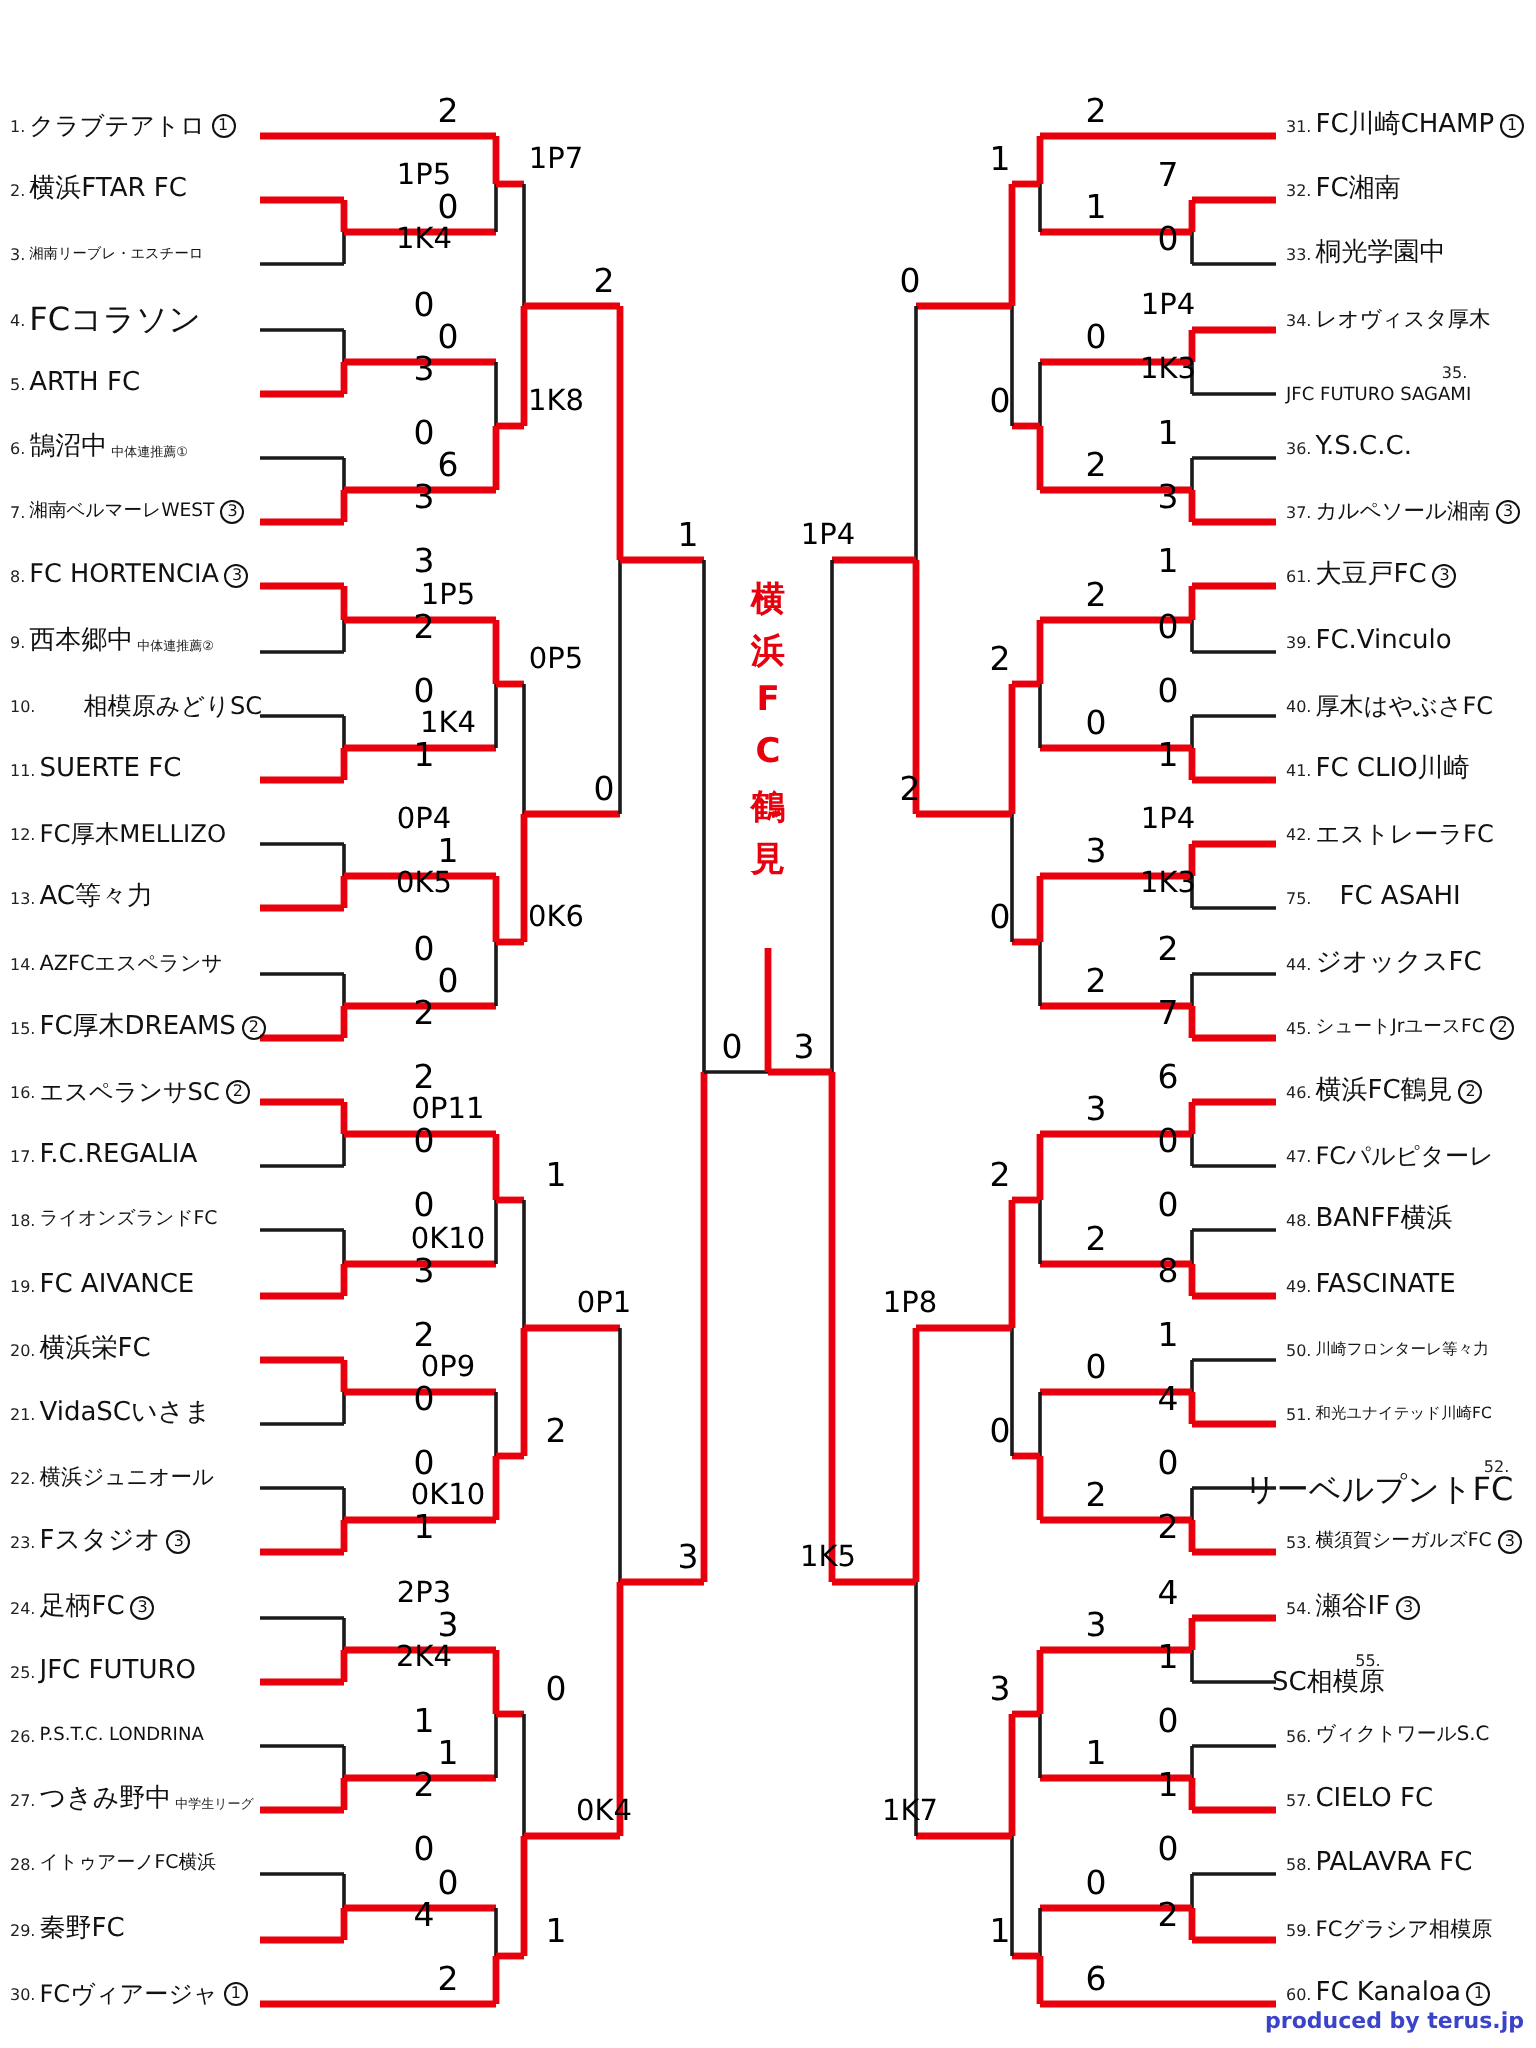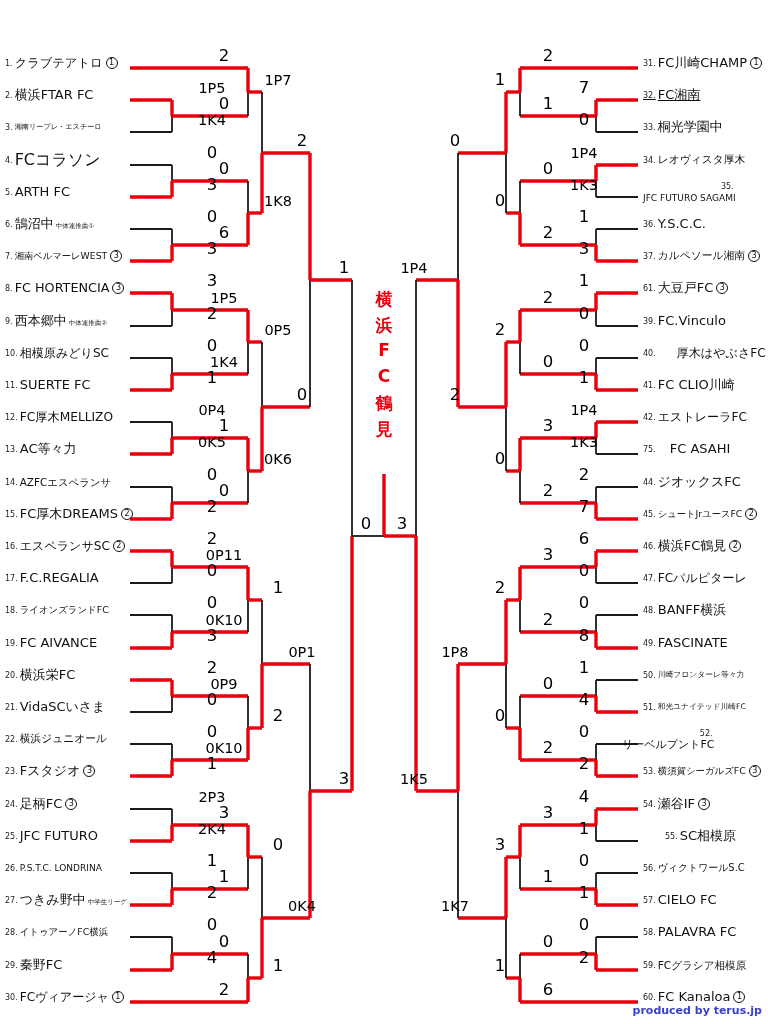--- a/index.html
+++ b/index.html
@@ -305,21 +305,21 @@
     <div class="team-label" style="left: 5px; top: 278px;">
       <span class="team-num">8.</span>
       <span class="team-name" style="font-size: 12.7976px;">FC HORTENCIA</span>
       <span class="seed-badge">3</span>
     </div>
     <div class="team-label" style="left: 5px; top: 311px;">
       <span class="team-num">9.</span>
       <span class="team-name" style="font-size: 13px;">西本郷中</span>
       <span class="team-note">中体連推薦②</span>
     </div>
-    <div class="team-label" style="left: 5px; top: 343px;">
+    <div class="team-label" style="left: 5px; top: 343px; gap: 22px;">
       <span class="team-num">10.</span>
       <span class="team-name" style="font-size: 12.0787px;">相模原みどりSC</span>
     </div>
     <div class="team-label" style="left: 5px; top: 375px;">
       <span class="team-num">11.</span>
       <span class="team-name" style="font-size: 13px;">SUERTE FC</span>
     </div>
     <div class="team-label" style="left: 5px; top: 407px;">
       <span class="team-num">12.</span>
       <span class="team-name" style="font-size: 12.2159px;">FC厚木MELLIZO</span>
@@ -458,21 +458,21 @@
     <div class="score" style="left: 260px; top: 386px; font-size: 16.5px;">0</div>
     <div class="score" style="left: 260px; top: 643px; font-size: 14.5px;">0P1</div>
     <div class="score" style="left: 260px; top: 897px; font-size: 14.5px;">0K4</div>
     <div class="score" style="left: 302px; top: 259px; font-size: 16.5px;">1</div>
     <div class="score" style="left: 302px; top: 770px; font-size: 16.5px;">3</div>
     <div class="team-label" style="left: 643px; top: 53px;">
       <span class="team-num">31.</span>
       <span class="team-name" style="font-size: 13px;">FC川崎CHAMP</span>
       <span class="seed-badge">1</span>
     </div>
-    <div class="team-label" style="left: 643px; top: 85px; text-decoration: underline;">
+    <div class="team-label" style="left: 643px; top: 85px;">
       <span class="team-num">32.</span>
       <span class="team-name" style="font-size: 13px;">FC湘南</span>
     </div>
     <div class="team-label" style="left: 643px; top: 117px;">
       <span class="team-num">33.</span>
       <span class="team-name" style="font-size: 13px;">桐光学園中</span>
     </div>
     <div class="team-label" style="left: 643px; top: 150px;">
       <span class="team-num">34.</span>
       <span class="team-name" style="font-size: 10.75px;">レオヴィスタ厚木</span>
@@ -492,21 +492,21 @@
     </div>
     <div class="team-label" style="left: 643px; top: 278px;">
       <span class="team-num">61.</span>
       <span class="team-name" style="font-size: 13px;">大豆戸FC</span>
       <span class="seed-badge">3</span>
     </div>
     <div class="team-label" style="left: 643px; top: 311px;">
       <span class="team-num">39.</span>
       <span class="team-name" style="font-size: 13px;">FC.Vinculo</span>
     </div>
-    <div class="team-label" style="left: 643px; top: 343px; gap: 19px;">
+    <div class="team-label" style="left: 643px; top: 343px;">
       <span class="team-num">40.</span>
       <span class="team-name" style="font-size: 12.0787px;">厚木はやぶさFC</span>
     </div>
     <div class="team-label" style="left: 643px; top: 375px;">
       <span class="team-num">41.</span>
       <span class="team-name" style="font-size: 13px;">FC CLIO川崎</span>
     </div>
     <div class="team-label" style="left: 643px; top: 407px;">
       <span class="team-num">42.</span>
       <span class="team-name" style="font-size: 12.0787px;">エストレーラFC</span>
@@ -544,33 +544,33 @@
     <div class="team-label" style="left: 643px; top: 665px;">
       <span class="team-num">50.</span>
       <span class="team-name" style="font-size: 7.81818px;">川崎フロンターレ等々力</span>
     </div>
     <div class="team-label" style="left: 643px; top: 697px;">
       <span class="team-num">51.</span>
       <span class="team-name" style="font-size: 7.73381px;">和光ユナイテッド川崎FC</span>
     </div>
     <div class="team-label" style="left: 622px; top: 729px; flex-direction: column;">
       <span class="team-num">52.</span>
-      <span class="team-name" style="font-size: 11px;">リーベルプントFC</span>
+      <span class="team-name" style="font-size: 16px;">リーベルプントFC</span>
     </div>
     <div class="team-label" style="left: 643px; top: 761px;">
       <span class="team-num">53.</span>
       <span class="team-name" style="font-size: 9.42982px;">横須賀シーガルズFC</span>
       <span class="seed-badge">3</span>
     </div>
     <div class="team-label" style="left: 643px; top: 794px;">
       <span class="team-num">54.</span>
       <span class="team-name" style="font-size: 13px;">瀬谷IF</span>
       <span class="seed-badge">3</span>
     </div>
-    <div class="team-label" style="left: 665px; top: 826px;">
+    <div class="team-label" style="left: 636px; top: 826px; flex-direction: column;">
       <span class="team-num">55.</span>
       <span class="team-name" style="font-size: 13px;">SC相模原</span>
     </div>
     <div class="team-label" style="left: 643px; top: 858px;">
       <span class="team-num">56.</span>
       <span class="team-name" style="font-size: 9.90783px;">ヴィクトワールS.C</span>
     </div>
     <div class="team-label" style="left: 643px; top: 890px;">
       <span class="team-num">57.</span>
       <span class="team-name" style="font-size: 13px;">CIELO FC</span>

